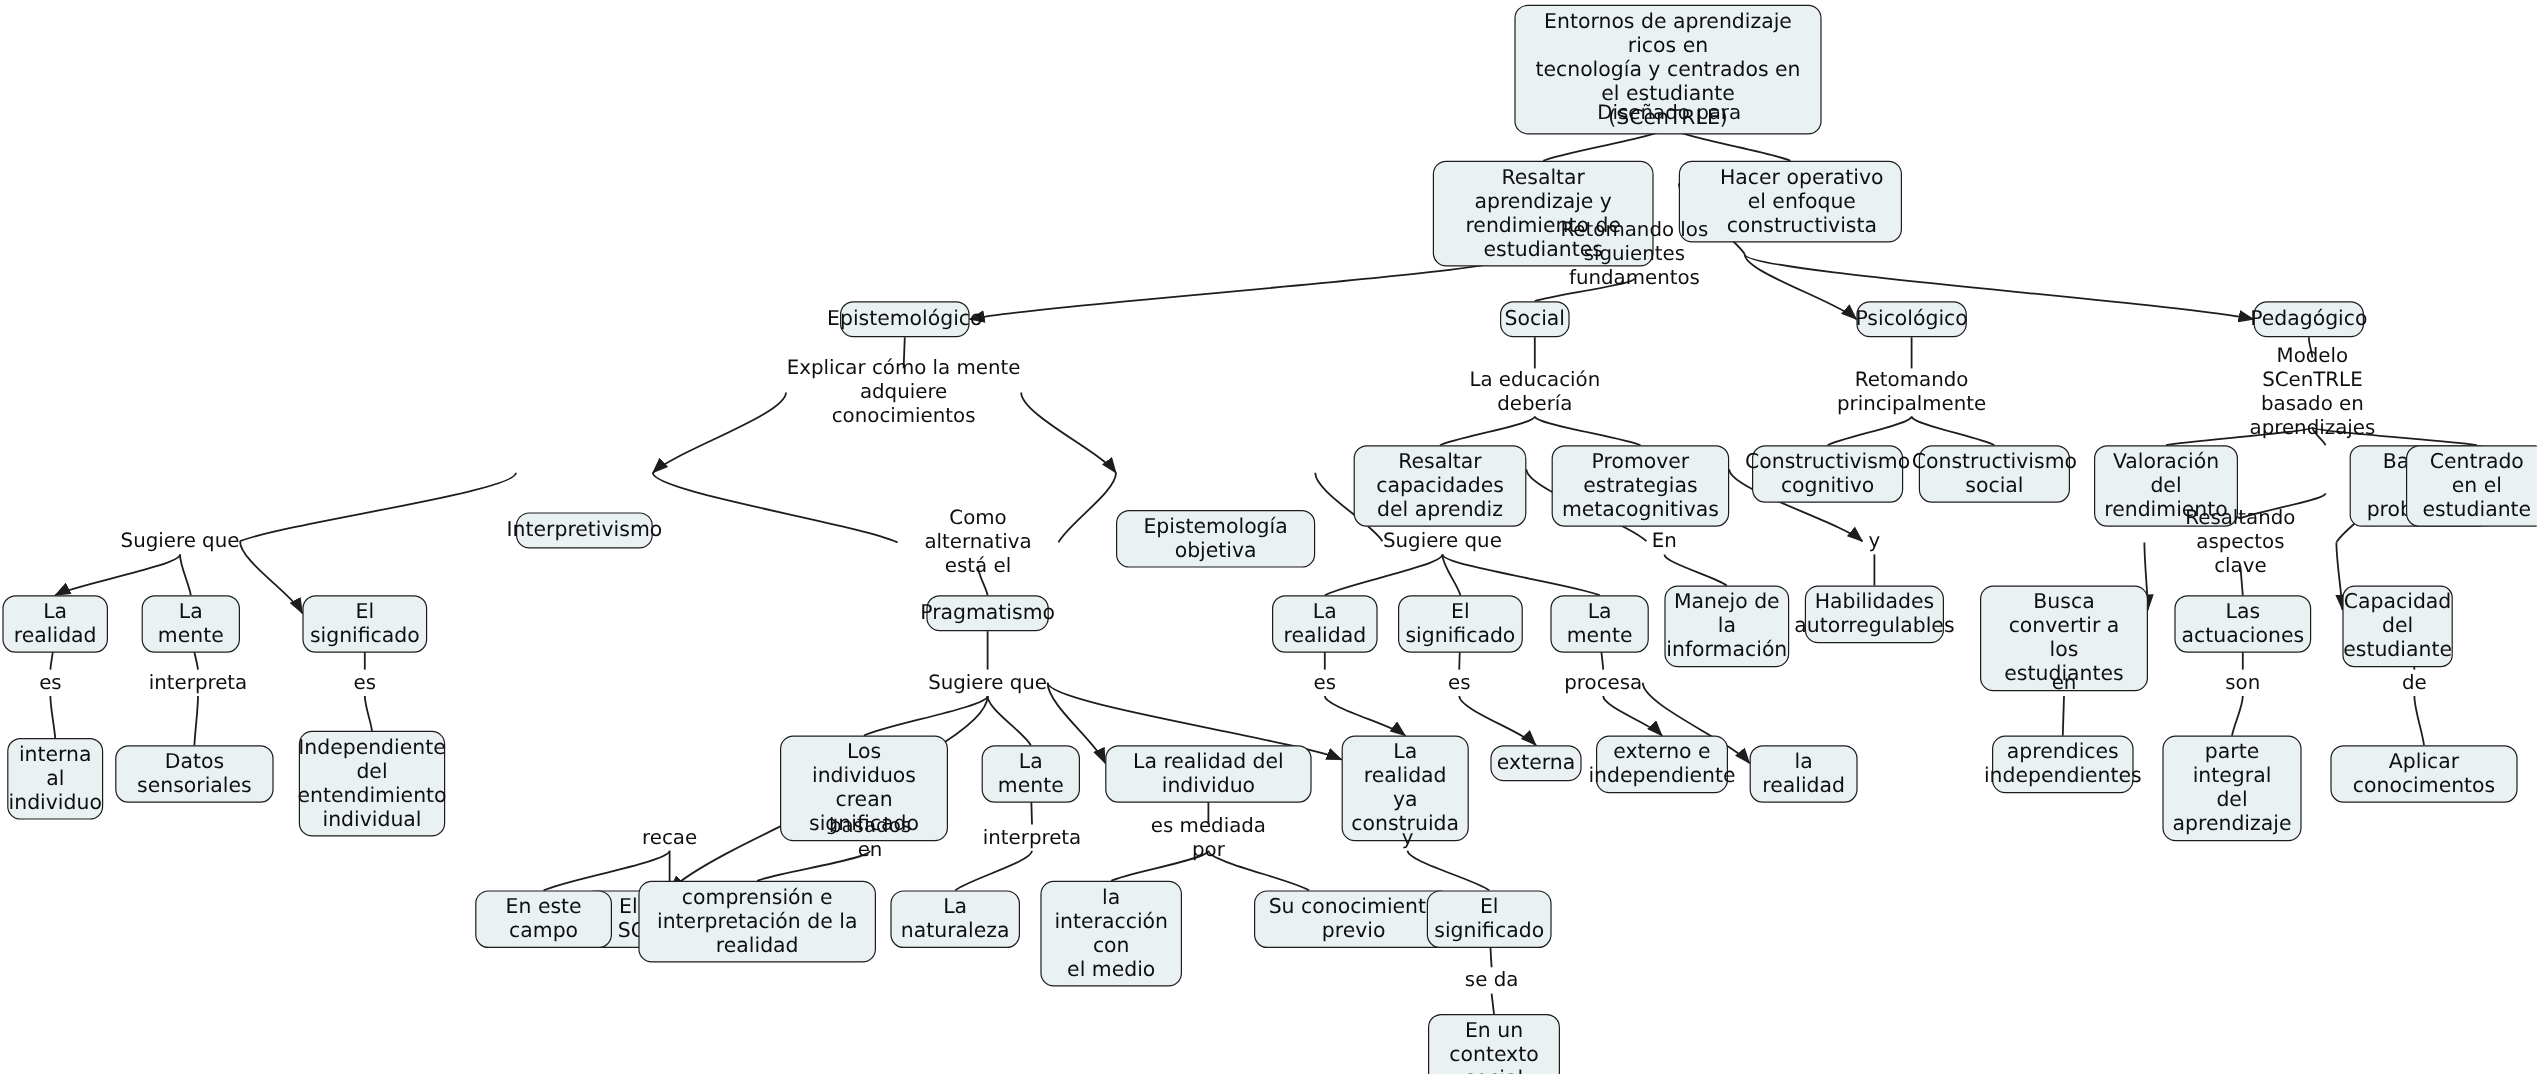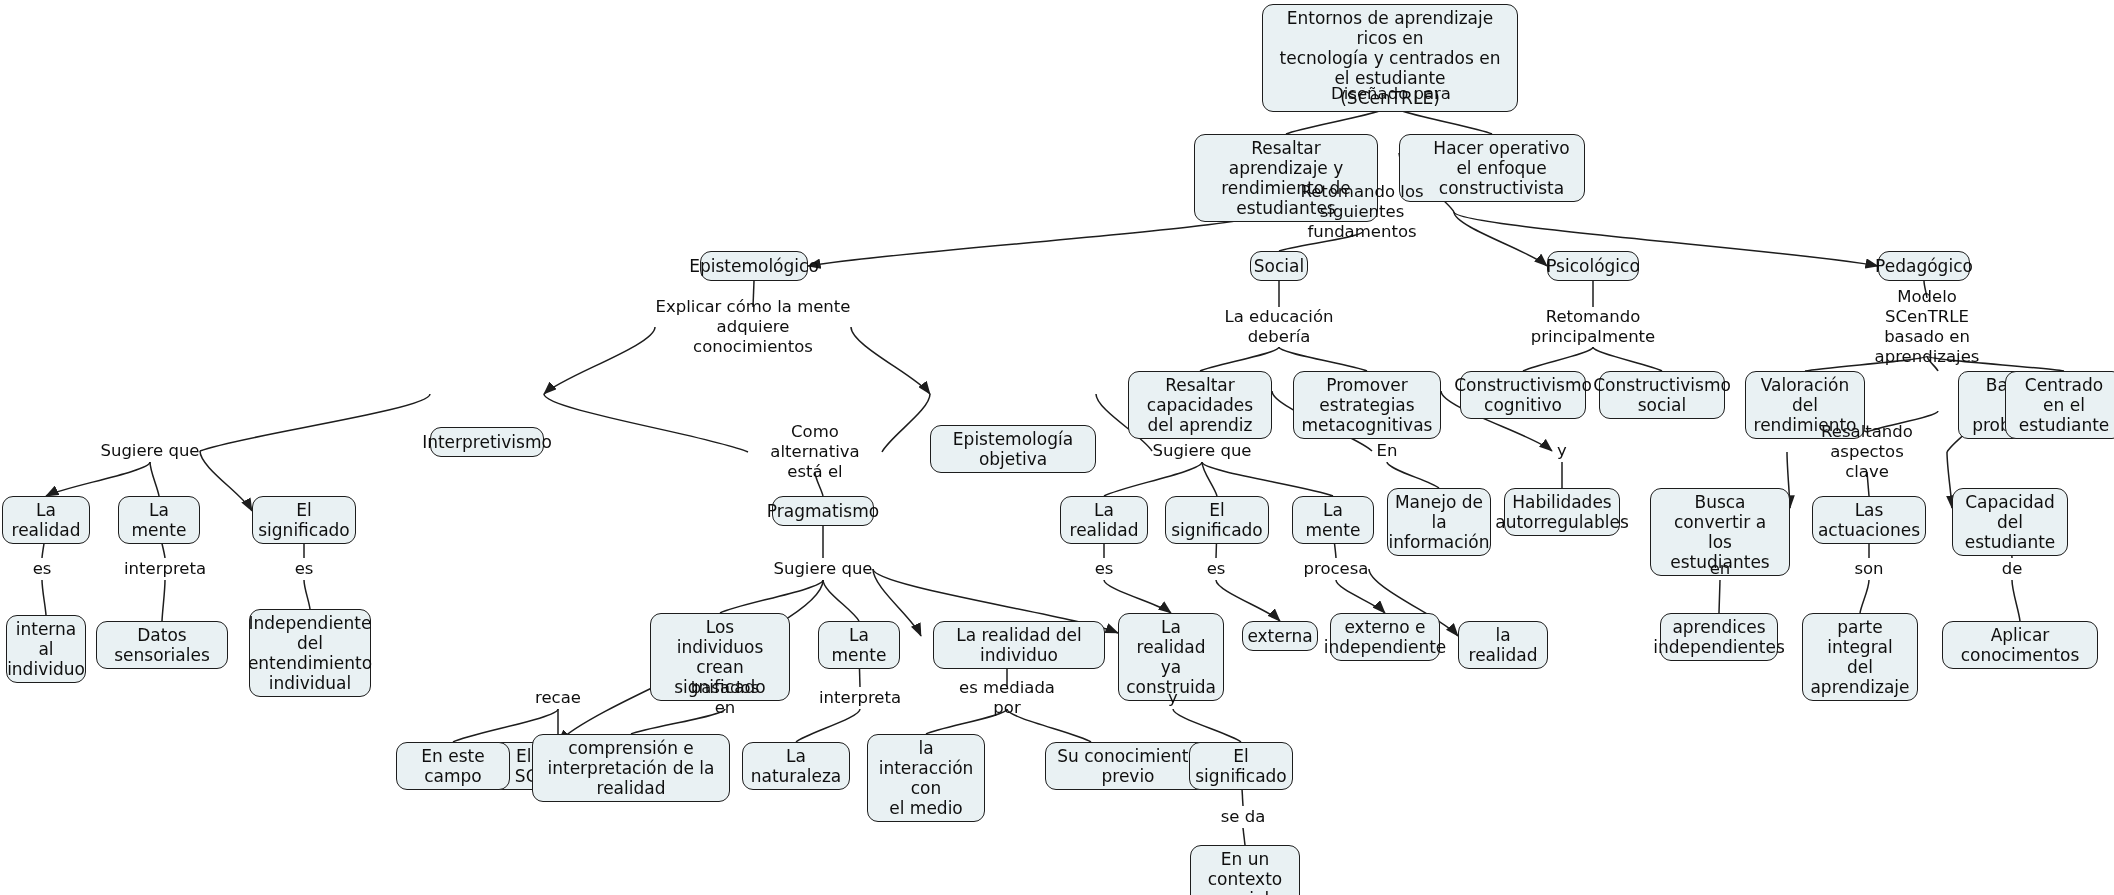--- a/index.html
+++ b/index.html
@@ -186,33 +186,33 @@
       <div class="node" style="left: 1060px; top: 496px; width: 88px; min-height: 30px;">La realidad</div>
       <div class="node" style="left: 1165px; top: 496px; width: 104px; min-height: 30px;">El significado</div>
       <div class="node" style="left: 1292px; top: 496px; width: 82px; min-height: 30px;">La mente</div>
       <div class="node" style="left: 1387px; top: 488px; width: 104px; min-height: 40px;">Manejo de la
 información</div>
       <div class="node" style="left: 1504px; top: 488px; width: 116px; min-height: 40px;">Habilidades
 autorregulables</div>
       <div class="node" style="left: 1650px; top: 488px; width: 140px; min-height: 40px;">Busca convertir a los
 estudiantes</div>
       <div class="node" style="left: 1812px; top: 496px; width: 114px; min-height: 30px;">Las actuaciones</div>
-      <div class="node" style="left: 1952px; top: 488px; width: 116px; min-height: 40px;">Capacidad del
+      <div class="node" style="left: 1952px; top: 488px; width: 92px; min-height: 40px; border-radius: 10px;">Capacidad del
 estudiante</div>
       <div class="node" style="left: 6px; top: 615px; width: 80px; min-height: 40px;">interna al
 individuo</div>
       <div class="node" style="left: 96px; top: 621px; width: 132px; min-height: 30px;">Datos sensoriales</div>
       <div class="node" style="left: 249px; top: 609px; width: 122px; min-height: 52px;">Independiente del
 entendimiento
 individual</div>
       <div class="node" style="left: 485px; top: 742px; width: 146px; min-height: 30px;">El modelo SCenTRLE</div>
       <div class="node" style="left: 650px; top: 613px; width: 140px; min-height: 40px;">Los individuos crean
 significado</div>
       <div class="node" style="left: 818px; top: 621px; width: 82px; min-height: 30px;">La mente</div>
-      <div class="node" style="left: 921px; top: 621px; width: 172px; min-height: 30px; margin-left: 12px;">La realidad del individuo</div>
+      <div class="node" style="left: 921px; top: 621px; width: 172px; min-height: 30px;">La realidad del individuo</div>
       <div class="node" style="left: 1118px; top: 613px; width: 106px; min-height: 40px;">La realidad
 ya construida</div>
       <div class="node" style="left: 1242px; top: 621px; width: 76px; min-height: 30px;">externa</div>
       <div class="node" style="left: 1330px; top: 613px; width: 110px; min-height: 40px;">externo e
 independiente</div>
       <div class="node" style="left: 1458px; top: 621px; width: 90px; min-height: 30px;">la realidad</div>
       <div class="node" style="left: 1660px; top: 613px; width: 118px; min-height: 40px;">aprendices
 independientes</div>
       <div class="node" style="left: 1802px; top: 613px; width: 116px; min-height: 40px;">parte integral
 del aprendizaje</div>

